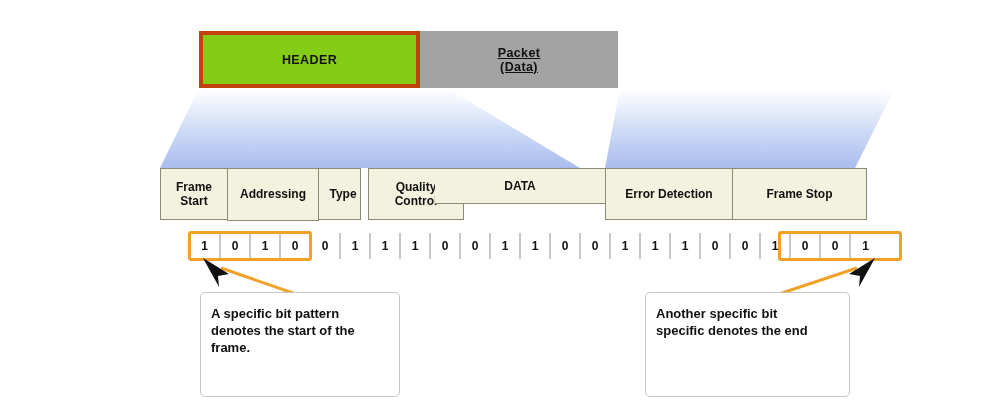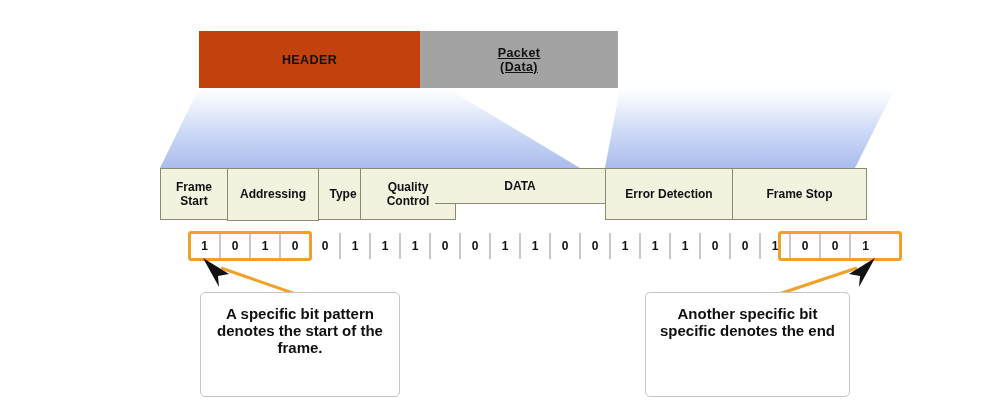--- a/index.html
+++ b/index.html
@@ -26,21 +26,21 @@
     align-items: center;
     justify-content: center;
     text-align: center;
     font-size: 12.5px;
     font-weight: bold;
     color: #111111;
     letter-spacing: 0.4px;
     line-height: 14px;
   }
   .khaki {
-    background: #c2410c;
+    background: #84cc16;
     border: 4px solid #c2410c;
   }
   .bluebox {
     background: #a3a3a3;
     border: none;
     text-decoration: underline;
   }
 
   
   .funnel { position: absolute; }
@@ -93,25 +93,24 @@
     pointer-events: none;
   }
 
   
   .note {
     position: absolute;
     box-sizing: border-box;
     background: #ffffff;
     border: 1px solid #c6c6c6;
     border-radius: 5px;
-    font-size: 15px;
+    font-size: 13px;
     font-weight: bold;
     color: #101010;
     line-height: 17px;
-    text-align: center;
     padding: 12px 10px 0 10px;
   }
 
   .leader { position: absolute; }
 </style>
 </head>
 <body>
 
 <div id="canvas">
 
@@ -155,21 +154,21 @@
   </div>
 
   <div class="field" style="left:227px; top:168px; width:92px; height:53px;">
     <span>Addressing</span>
   </div>
 
   <div class="field" style="left:318px; top:168px; width:43px; height:52px;padding-left:7px;">
     <span>Type</span>
   </div>
 
-  <div class="field" style="left:360px; top:168px; width:96px; height:52px; flex-direction:column;">
+  <div class="field" style="left:368px; top:168px; width:96px; height:52px; flex-direction:column;">
     <span>Quality</span>
     <span>Control</span>
   </div>
 
   <div class="field noborder" style="left:435px; top:168px; width:170px; height:36px;">
     <span>DATA</span>
   </div>
 
   <div class="field" style="left:605px; top:168px; width:128px; height:52px;">
     <span>Error Detection</span>

